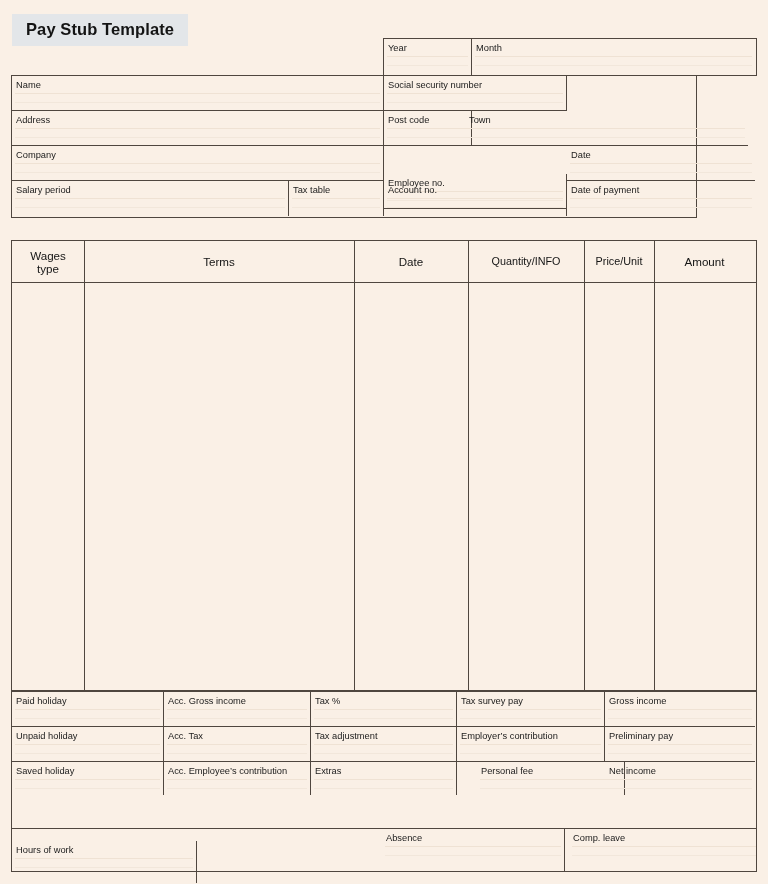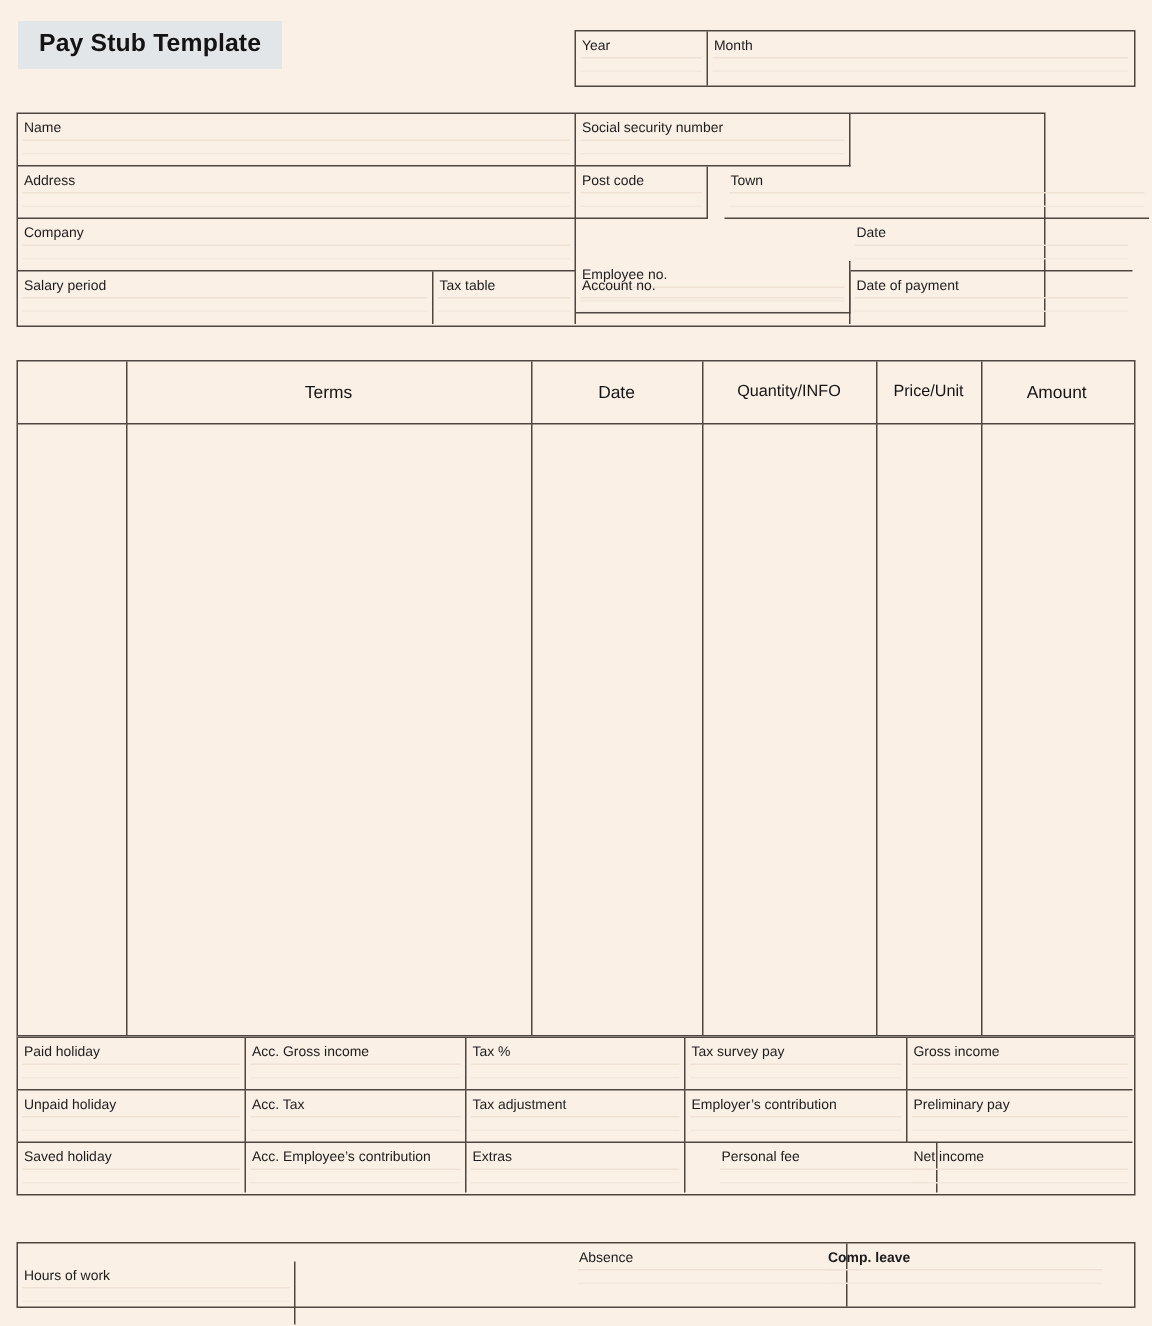--- a/index.html
+++ b/index.html
@@ -80,21 +80,21 @@
 
   
   #top-info {
     left: 11px;
     top: 75px;
     width: 686px;
     height: 143px;
   }
   #year-month {
     left: 383px;
-    top: 20px;
+    top: 38px;
     width: 374px;
     height: 38px;
   }
 
   
   #wages-table {
     left: 11px;
     top: 240px;
     width: 746px;
     height: 451px;
@@ -119,21 +119,21 @@
     bottom: 0;
     width: 0;
     border-left: 1.5px solid #4f463f;
   }
 
   
   #summary {
     left: 11px;
     top: 691px;
     width: 746px;
-    height: 106px;
+    height: 138px;
   }
 
   
   #hours {
     left: 11px;
     top: 828px;
     width: 746px;
     height: 44px;
   }
 </style>
@@ -173,21 +173,21 @@
     <div class="cell bd-b bd-r" style="left:0;top:35px;width:372px;height:35px;">
       <span class="lbl">Address</span>
       <div class="rule"></div>
       <div class="rule2"></div>
     </div>
     <div class="cell bd-b bd-r" style="left:372px;top:35px;width:88px;height:35px;">
       <span class="lbl">Post code</span>
       <div class="rule"></div>
       <div class="rule2"></div>
     </div>
-    <div class="cell bd-b" style="left:471px;top:35px;width:283px;height:35px;">
+    <div class="cell bd-b" style="left:453px;top:35px;width:283px;height:35px;">
       <span class="lbl">Town</span>
       <div class="rule"></div>
       <div class="rule2"></div>
     </div>
 
     <div class="cell bd-b bd-r" style="left:0;top:70px;width:372px;height:35px;">
       <span class="lbl">Company</span>
       <div class="rule"></div>
       <div class="rule2"></div>
     </div>
@@ -227,20 +227,24 @@
   <div class="block" id="wages-table">
 
     <div class="colline" style="left:72px;"></div>
     <div class="colline" style="left:342px;"></div>
     <div class="colline" style="left:456px;"></div>
     <div class="colline" style="left:572px;"></div>
     <div class="colline" style="left:642px;"></div>
 
     <div style="position:absolute;left:0;right:0;top:41px;height:0;border-top:1.5px solid #4f463f;"></div>
 
+    <div class="th" style="left:0;top:0;width:72px;height:41px;flex-direction:column;">
+      <span>Wages</span>
+      <span>type</span>
+    </div>
     <div class="th" style="left:72px;top:0;width:270px;height:41px;">
       <span>Terms</span>
     </div>
     <div class="th" style="left:342px;top:0;width:114px;height:41px;">
       <span>Date</span>
     </div>
     <div class="th small" style="left:456px;top:0;width:116px;height:41px;">
       <span>Quantity/INFO</span>
     </div>
     <div class="th small" style="left:572px;top:0;width:70px;height:41px;">
@@ -338,20 +342,20 @@
     <div class="cell bd-r" style="left:0;top:0;width:185px;height:100%;margin-top:12px;">
       <span class="lbl">Hours of work</span>
       <div class="rule"></div>
       <div class="rule2"></div>
     </div>
     <div class="cell bd-r" style="left:370px;top:0;width:183px;height:100%;">
       <span class="lbl">Absence</span>
       <div class="rule"></div>
       <div class="rule2"></div>
     </div>
-    <div class="cell" style="left:536px;top:0;width:190px;height:100%;font-weight:bold;">
+    <div class="cell" style="left:557px;top:0;width:190px;height:100%;">
       <span class="lbl">Comp. leave</span>
       <div class="rule"></div>
       <div class="rule2"></div>
     </div>
   </div>
 
 </div>
 
 </body></html>

